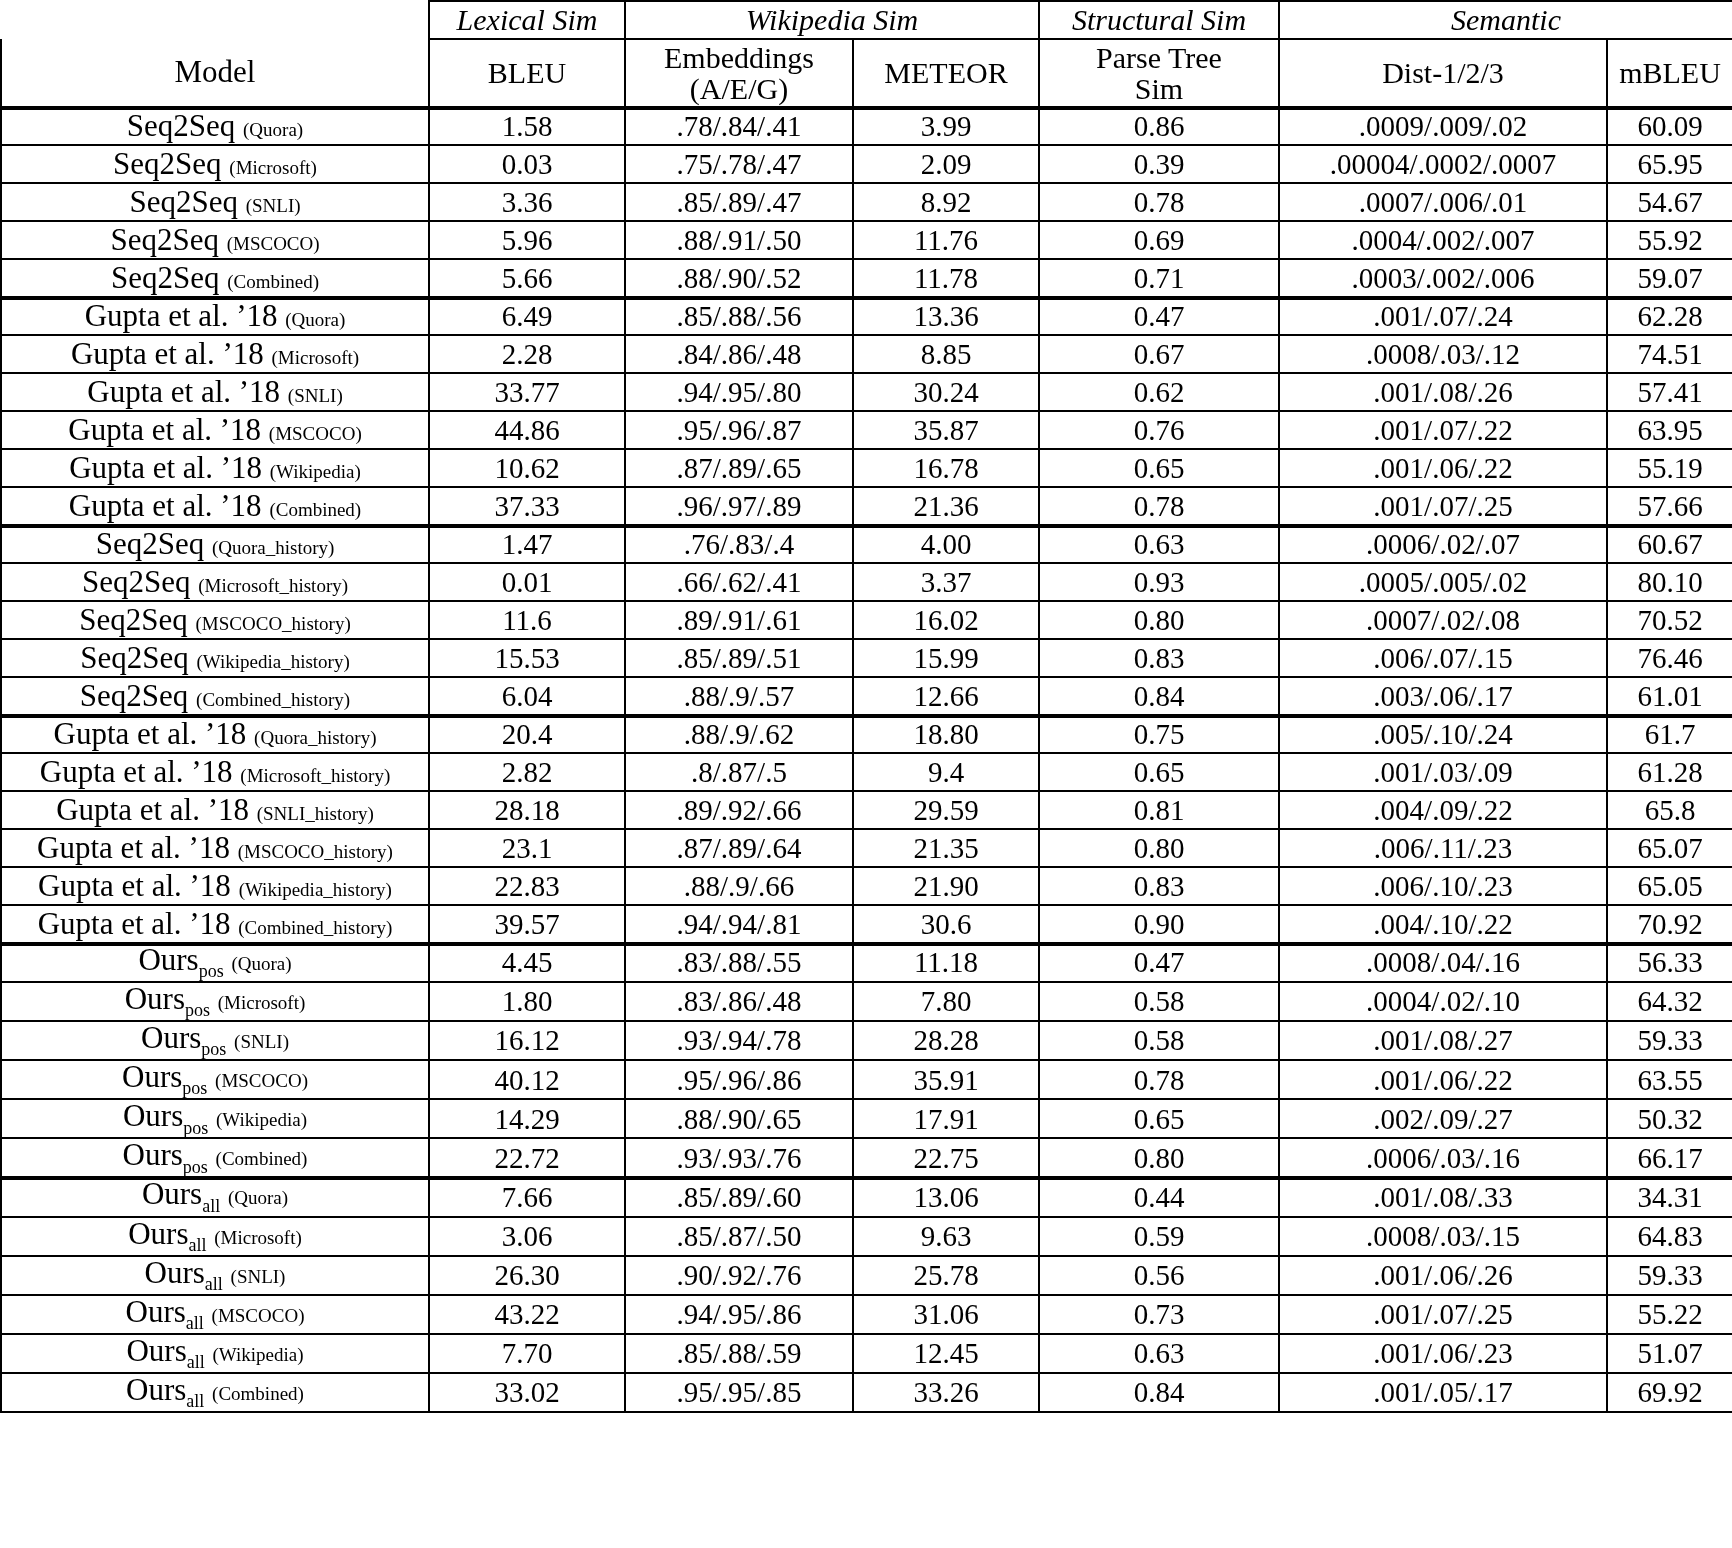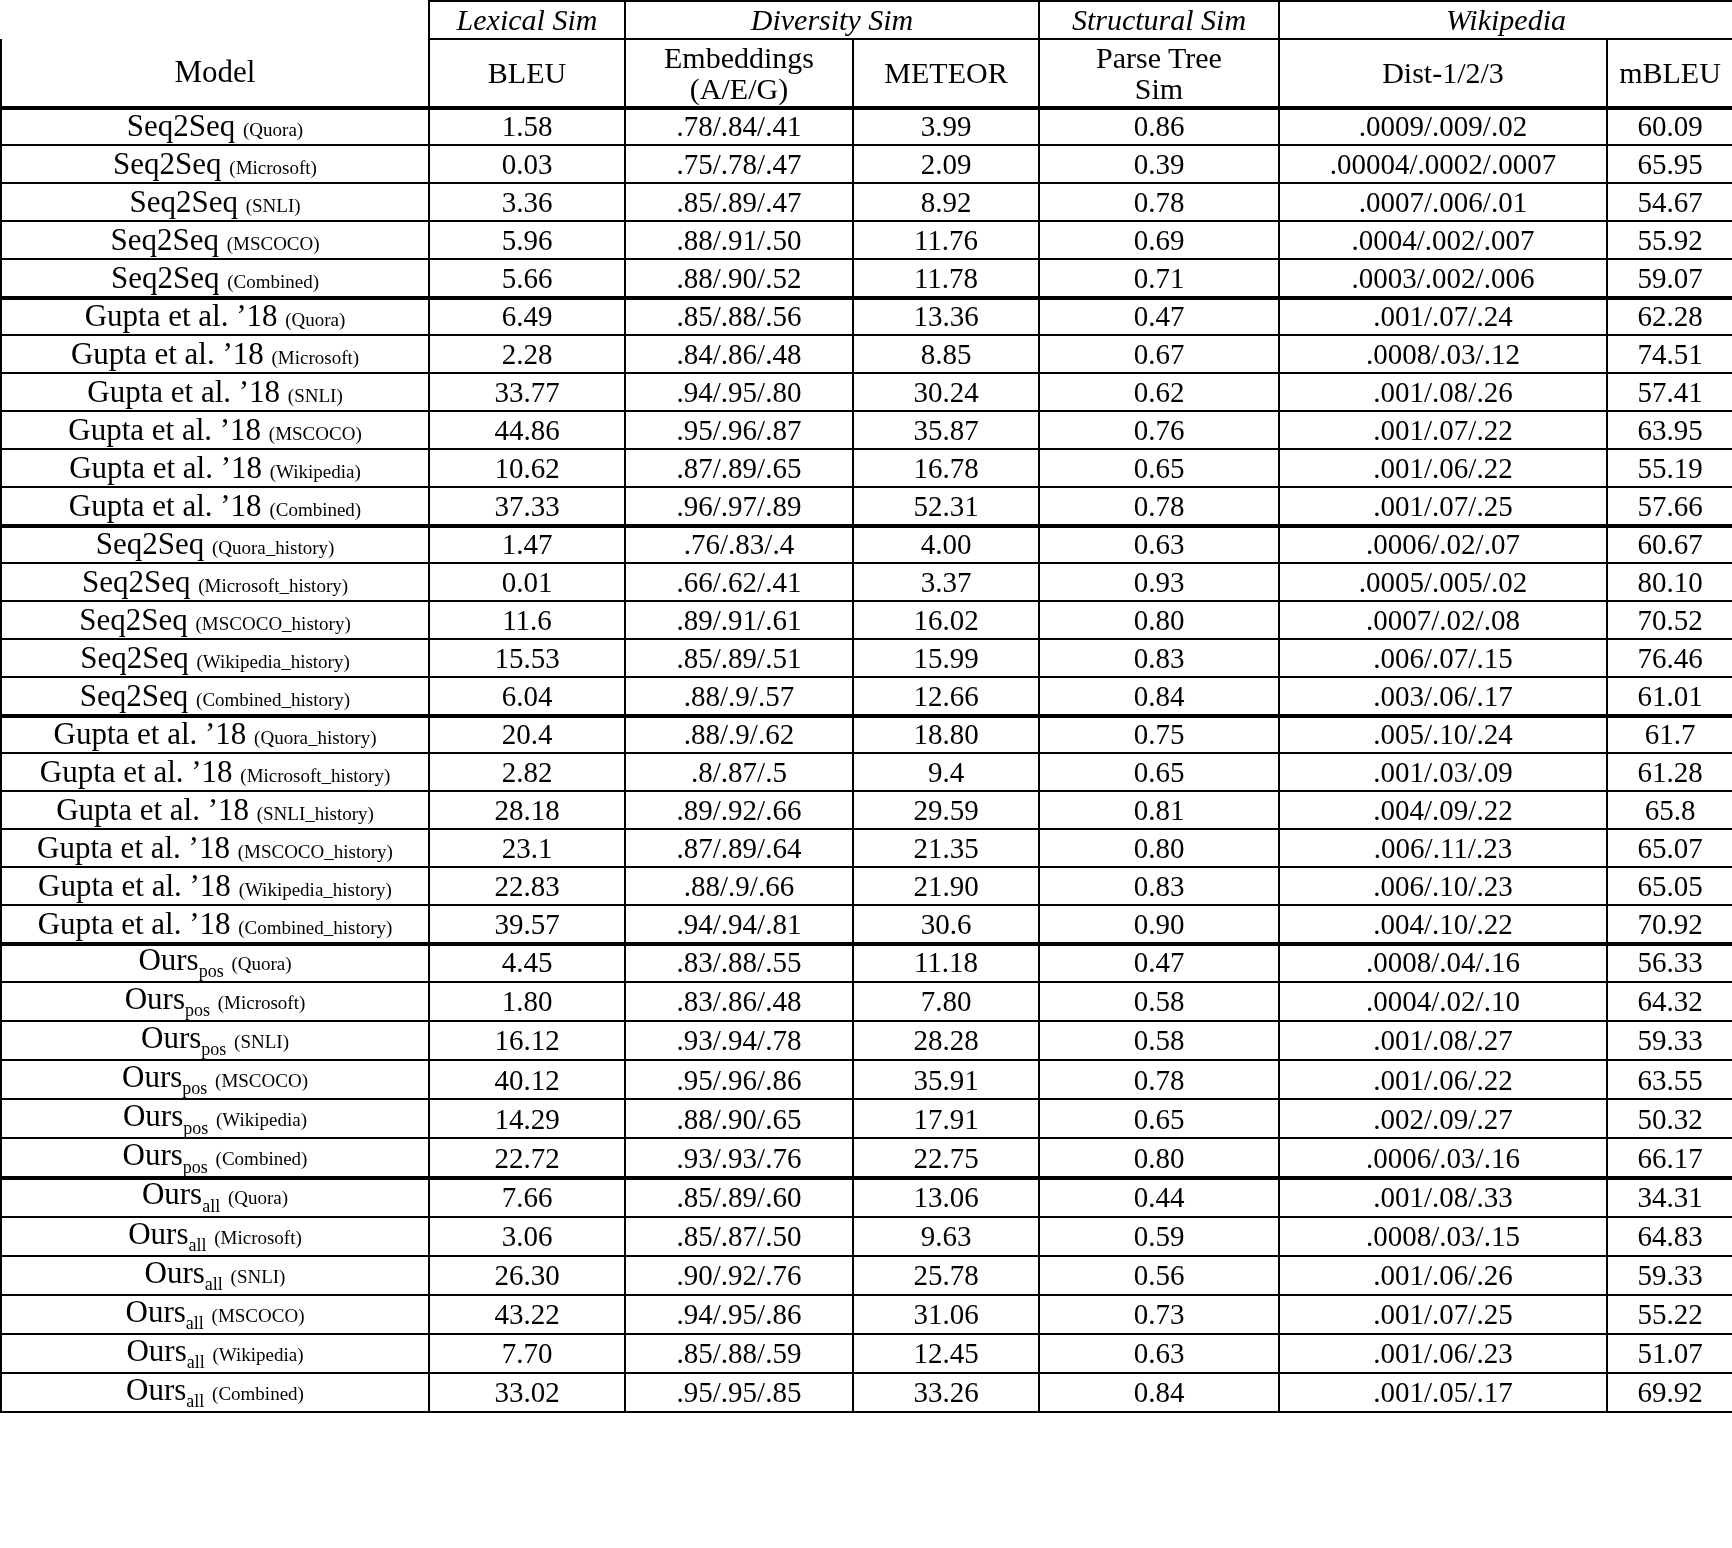--- a/index.html
+++ b/index.html
@@ -95,23 +95,23 @@
       <col class="c-emb">
       <col class="c-meteor">
     <col class="c-parse">
       <col class="c-dist">
       <col class="c-mbleu">
   </colgroup>
   <thead>
     <tr>
       <th class="no-line" rowspan="1"></th>
       <th class="grp-head">Lexical Sim</th>
-      <th class="grp-head" colspan="2">Diversity Sim</th>
+      <th class="grp-head" colspan="2">Wikipedia Sim</th>
       <th class="grp-head">Structural Sim</th>
-      <th class="grp-head" colspan="2">Wikipedia</th>
+      <th class="grp-head" colspan="2">Semantic</th>
     </tr>
     <tr class="hdr-bottom">
       <th class="model-head">Model</th>
       <th class="sub-head">BLEU</th>
       <th class="sub-head">
         <div>Embeddings</div>
         <div>(A/E/G)</div>
       </th>
       <th class="sub-head">METEOR</th>
       <th class="sub-head">
@@ -210,21 +210,21 @@
         <td>.87/.89/.65</td>
         <td>16.78</td>
         <td>0.65</td>
         <td>.001/.06/.22</td>
         <td class="bold">55.19</td>
       </tr>
       <tr>
         <td class="model-cell">Gupta et al. ’18 <span class="sub">(Combined)</span></td>
         <td>37.33</td>
         <td class="bold">.96/.97/.89</td>
-        <td class="bold">52.31</td>
+        <td class="bold">21.36</td>
         <td>0.78</td>
         <td>.001/.07/.25</td>
         <td>57.66</td>
       </tr>
       <tr class="block-start">
         <td class="model-cell">Seq2Seq <span class="sub">(Quora_history)</span></td>
         <td>1.47</td>
         <td>.76/.83/.4</td>
         <td>4.00</td>
         <td class="bold">0.63</td>

